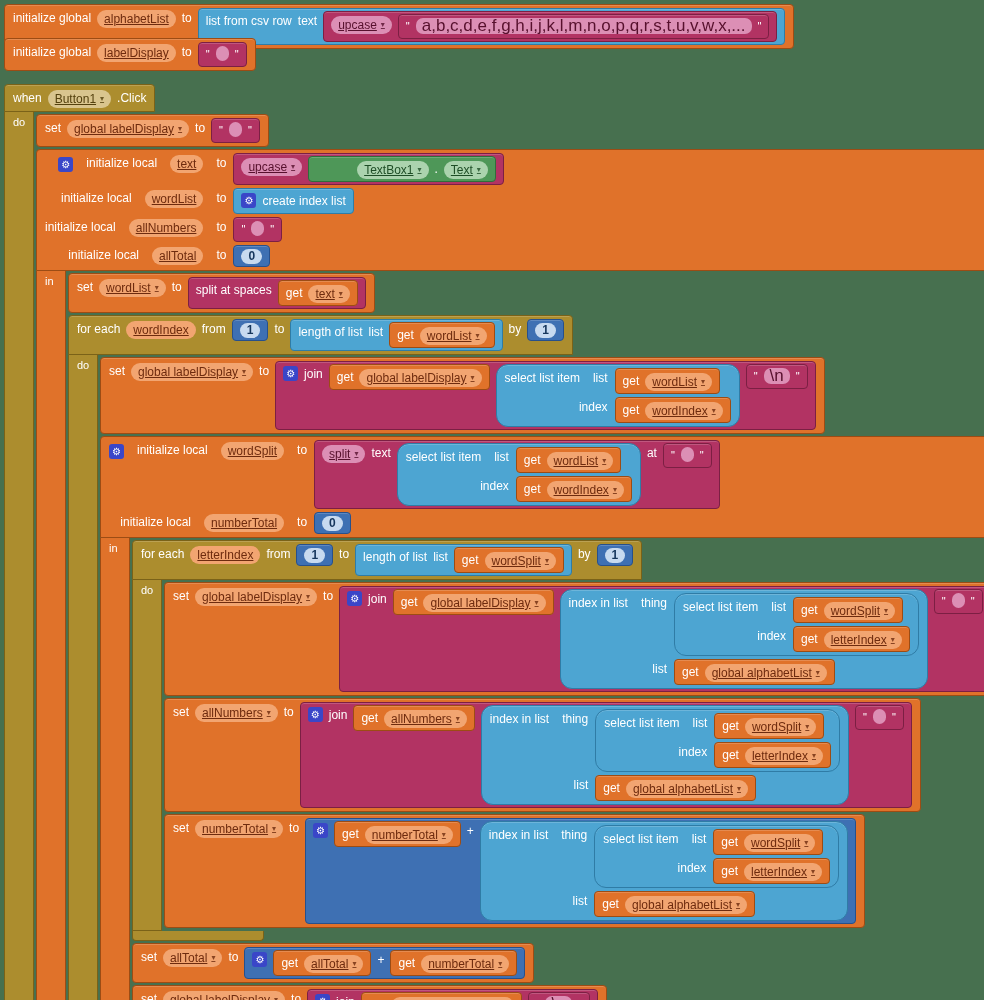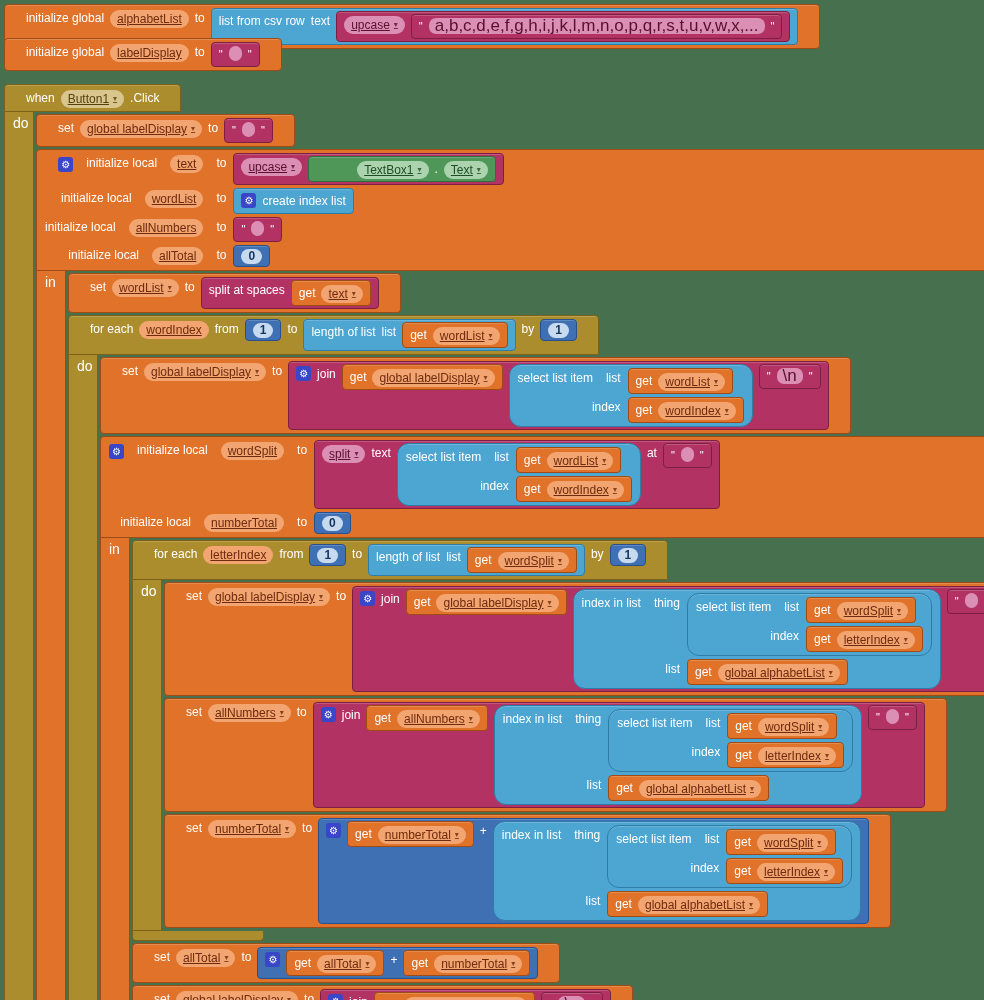--- a/index.html
+++ b/index.html
@@ -3,33 +3,33 @@
 <meta charset="utf-8">
 <style>
   html,body{margin:0;padding:0;}
   body{
     width:984px;height:1000px;overflow:hidden;position:relative;
     font-family:"Liberation Sans",sans-serif;font-size:12px;
     background:var(--canvas);
   }
   #canvas{position:absolute;inset:0;}
   
-  .stmt{display:flex;align-items:flex-start;gap:6px;padding:3px 21px;border-radius:4px;width:max-content;border:1px solid transparent;box-shadow:inset 0 1px 0 rgba(255,255,255,.18);}
+  .stmt{display:flex;align-items:flex-start;gap:6px;padding:3px 8px;border-radius:4px;width:max-content;border:1px solid transparent;box-shadow:inset 0 1px 0 rgba(255,255,255,.18);}
   .blk{display:inline-flex;align-items:flex-start;gap:6px;padding:2px 7px;border-radius:4px;width:max-content;border:1px solid transparent;box-shadow:inset 0 1px 0 rgba(255,255,255,.18);}
   .gridblk{display:inline-grid;grid-template-columns:max-content max-content;gap:3px 7px;padding:3px 8px;border-radius:12px;border:1px solid transparent;align-items:start;box-shadow:inset 0 1px 0 rgba(255,255,255,.18);}
   .gridhead{display:grid;grid-template-columns:max-content max-content;gap:3px 7px;padding:3px 8px;border-radius:4px 4px 0 0;border:1px solid transparent;align-items:start;}
   .gleft{display:flex;gap:13px;justify-content:flex-end;align-items:center;min-height:20px;}
   .gright{display:flex;align-items:flex-start;}
   .cblock{width:max-content;}
   .chead{min-height:20px;border-radius:4px 4px 0 0;}
   .cbody{display:flex;align-items:stretch;}
   .arm{width:30px;flex:none;padding:3px 0 0 8px;box-sizing:border-box;border:1px solid transparent;border-top:none;}
   .cstack{display:flex;flex-direction:column;gap:2px;padding:2px 0 3px 2px;align-items:flex-start;}
   .cfoot{height:9px;width:130px;border-radius:0 0 4px 4px;border:1px solid transparent;border-top:none;}
-  .armlbl{color:#fff;font-size:14px;text-align:center;}
+  .armlbl{color:#fff;font-size:11px;text-align:center;}
   .lbl{color:#fff;font-size:12px;line-height:20px;white-space:pre;}
   .fld{border-radius:10px;padding:1px 7px;display:inline-flex;gap:4px;align-items:center;white-space:nowrap;margin-top:2px;font-size:12px;line-height:16px;text-decoration:underline;}
   .arr{font-size:8px;opacity:.8;}
   .gear{flex:none;width:15px;height:15px;margin-top:2px;background:var(--gear-bg);color:var(--gear-fg);border-radius:3px;font-size:10px;line-height:15px;text-align:center;}
   .q{color:#fff;font-size:11px;line-height:19px;}
   .sfield{background:var(--text-chip);color:var(--text-chipText);border-radius:7px;min-height:15px;padding:0 6px;font-size:17px;line-height:16px;margin-top:1px;white-space:pre;}
   .sfield.empty{width:13px;padding:0;}
   .nfield{background:var(--math-chip);color:var(--math-chipText);border-radius:8px;padding:0 7px;font-size:12px;line-height:15px;margin-top:1px;font-weight:bold;}
   
   .c-var{background:var(--var-bg);border-color:var(--var-border);}

